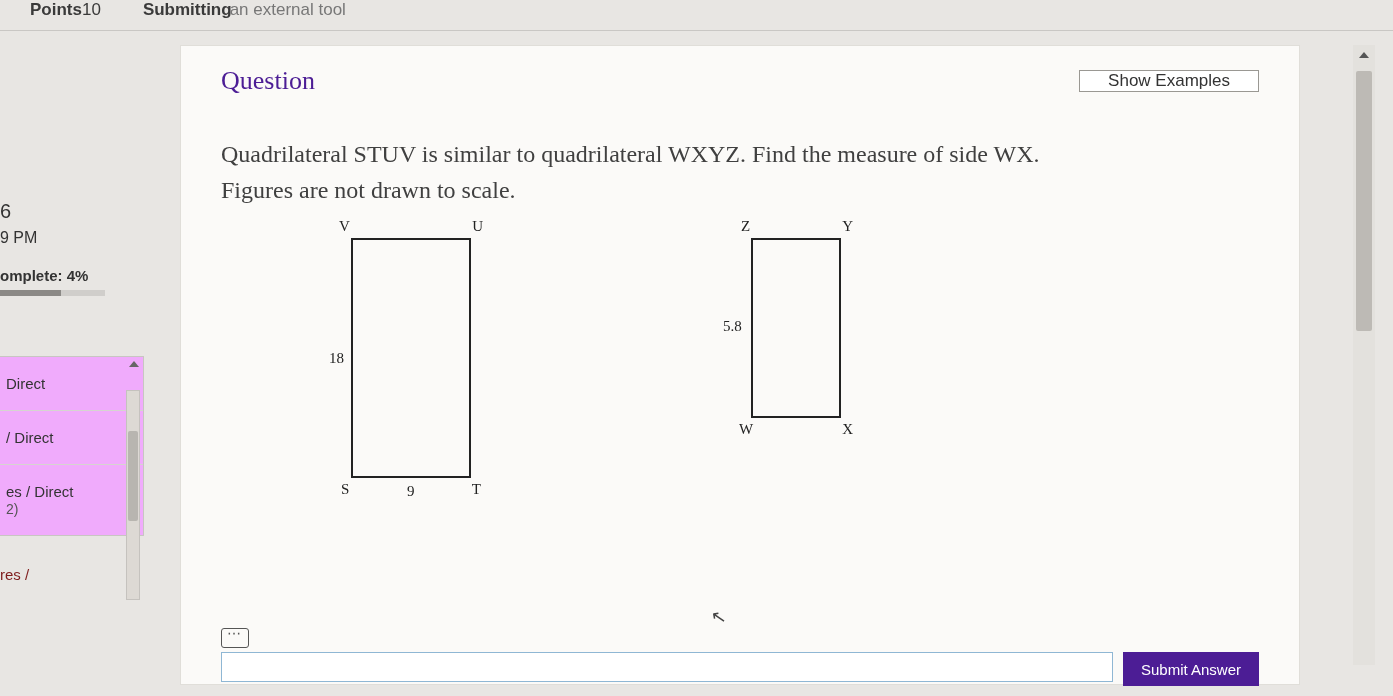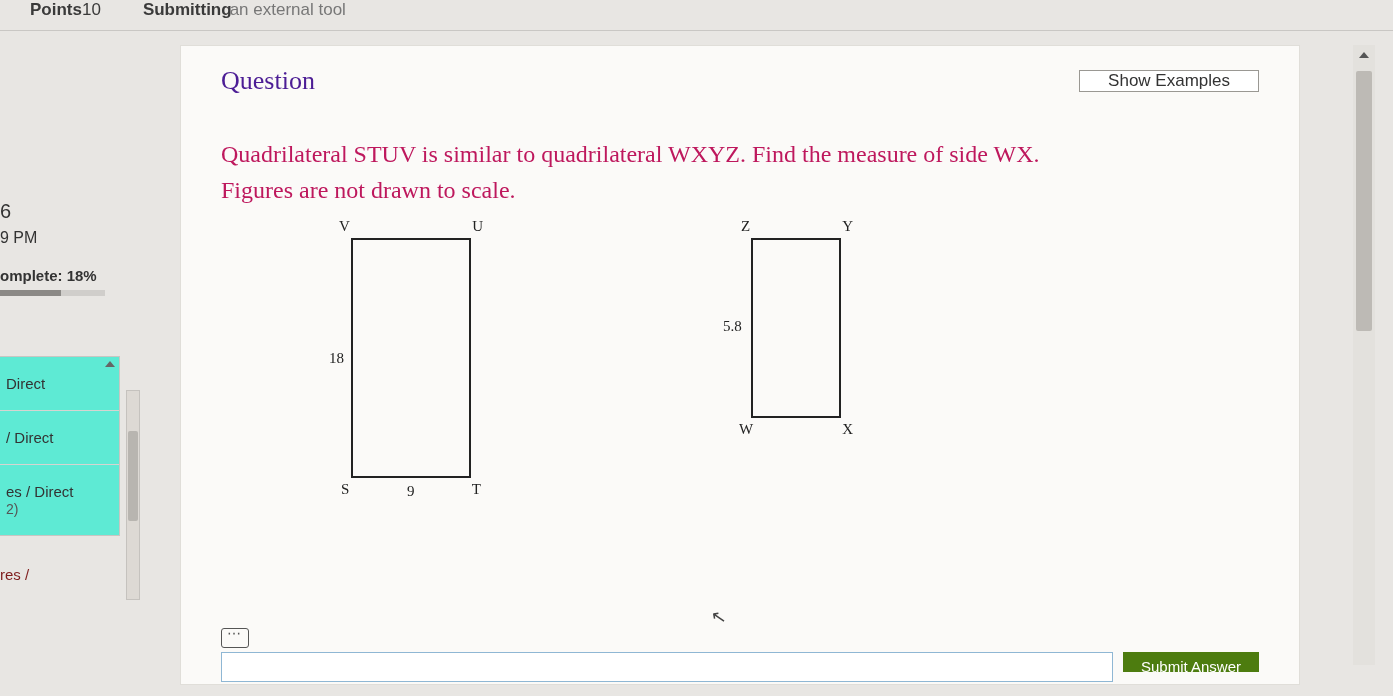--- a/index.html
+++ b/index.html
@@ -40,22 +40,22 @@
 .left-sidebar .complete { font-weight: 600; margin-top: 20px; font-size: 15px; }
 .left-sidebar .progress-track {
   width: 105px; height: 6px; background: #d0cecb; margin-top: 6px;
 }
 .left-sidebar .progress-fill { height: 100%; background: #8b8986; }
 .left-sidebar .nav-box {
   position: relative;
   margin-top: 60px;
   border: 1px solid #c8c6c2;
   border-left: none;
-  width: 120px;
-  background: #5eead4;
+  width: 144px;
+  background: #f0abfc;
 }
 .left-sidebar .nav-scroll-up {
   position: absolute; right: 4px; top: 4px;
   width: 0; height: 0;
   border-left: 5px solid transparent;
   border-right: 5px solid transparent;
   border-bottom: 6px solid #666;
 }
 .left-sidebar .nav-item {
   padding: 18px 6px;
@@ -99,21 +99,21 @@
   border: 1px solid #9a9893;
   background: #fff;
   padding: 0 28px;
   font-size: 17px;
   color: #333;
   cursor: pointer;
 }
 .prompt-text {
   font-family: Georgia, 'Times New Roman', serif;
   font-size: 24px;
-  color: #be185d;
+  color: #404040;
   margin-top: 40px;
   line-height: 1.5;
   max-width: 820px;
 }
 .figures {
   position: relative;
   height: 300px;
   margin-top: 20px;
 }
 
@@ -173,22 +173,22 @@
 .answer-input-row {
   position: absolute;
   bottom: -2px; left: 40px; right: 40px;
   height: 34px;
   display: flex; gap: 10px;
 }
 .answer-input {
   flex: 1; border: 1.5px solid #8fb7d4; background: #fff; height: 30px;
 }
 .submit-btn {
-  background: #4d7c0f; color: #fff; border: none;
-  padding: 6px 18px; font-size: 15px; height: 20px;
+  background: #4c1d95; color: #fff; border: none;
+  padding: 6px 18px; font-size: 15px; height: 34px;
 }
 
 .right-scroll {
   position: absolute;
   right: 18px; top: 65px;
   width: 22px; height: 600px;
   background: #e3e1dd;
 }
 .right-scroll .up-btn {
   position: absolute; top: -20px; left: 0;
@@ -216,21 +216,21 @@
   <span class="submitting-label">Submitting</span>
   <span class="submitting-value">an external tool</span>
 </div>
 <hr class="hr-line">
 
 <div class="left-sidebar">
   <div class="due-block">
     <div class="due-num">6</div>
     <div class="due-time">9 PM</div>
   </div>
-  <div class="complete">omplete: 18%</div>
+  <div class="complete">omplete: 4%</div>
   <div class="progress-track">
     <div class="progress-fill" style="width:58%"></div>
   </div>
   <div class="nav-box">
     <div class="nav-scroll-up"></div>
     <div class="nav-item">Direct</div>
     <div class="nav-item">/ Direct</div>
     <div class="nav-item">
       <span>es / Direct</span><br>
       <span class="nav-small">2)</span>

